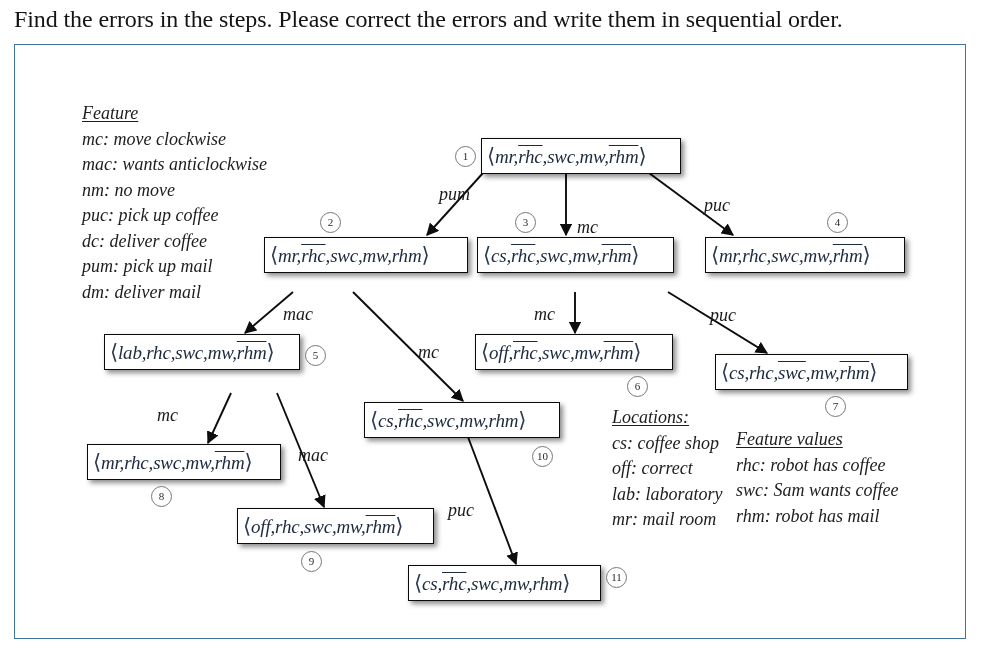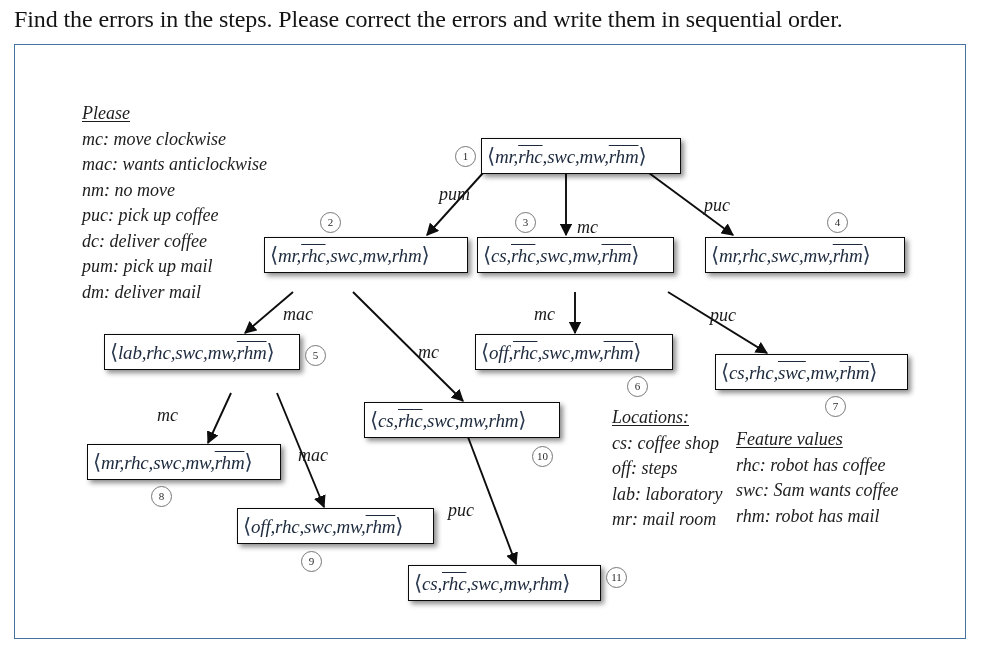--- a/index.html
+++ b/index.html
@@ -224,34 +224,34 @@
       <span class="state-text"><span class="ang">⟨</span><span>cs</span>,<span class="ov">rhc</span>,<span>swc</span>,<span>mw</span>,<span>rhm</span><span class="ang">⟩</span></span>
     </div>
     <div class="node-badge" style="left:517px; top:401px;">10</div>
 
     <div class="state-node" style="left:393px; top:520px; width:193px; height:36px;">
       <span class="state-text"><span class="ang">⟨</span><span>cs</span>,<span class="ov">rhc</span>,<span>swc</span>,<span>mw</span>,<span>rhm</span><span class="ang">⟩</span></span>
     </div>
     <div class="node-badge" style="left:591px; top:522px;">11</div>
 
     <div class="legend" style="left:67px; top:56px;">
-      <span class="legend-row legend-title">Please</span>
+      <span class="legend-row legend-title">Feature</span>
       <span class="legend-row">mc: move clockwise</span>
       <span class="legend-row">mac: wants anticlockwise</span>
       <span class="legend-row">nm: no move</span>
       <span class="legend-row">puc: pick up coffee</span>
       <span class="legend-row">dc: deliver coffee</span>
       <span class="legend-row">pum: pick up mail</span>
       <span class="legend-row">dm: deliver mail</span>
     </div>
 
     <div class="legend" style="left:597px; top:360px;">
       <span class="legend-row legend-title">Locations:</span>
       <span class="legend-row">cs: coffee shop</span>
-      <span class="legend-row">off: steps</span>
+      <span class="legend-row">off: correct</span>
       <span class="legend-row">lab: laboratory</span>
       <span class="legend-row">mr: mail room</span>
     </div>
 
     <div class="legend" style="left:721px; top:382px;">
       <span class="legend-row legend-title">Feature values</span>
       <span class="legend-row">rhc: robot has coffee</span>
       <span class="legend-row">swc: Sam wants coffee</span>
       <span class="legend-row">rhm: robot has mail</span>
     </div>

